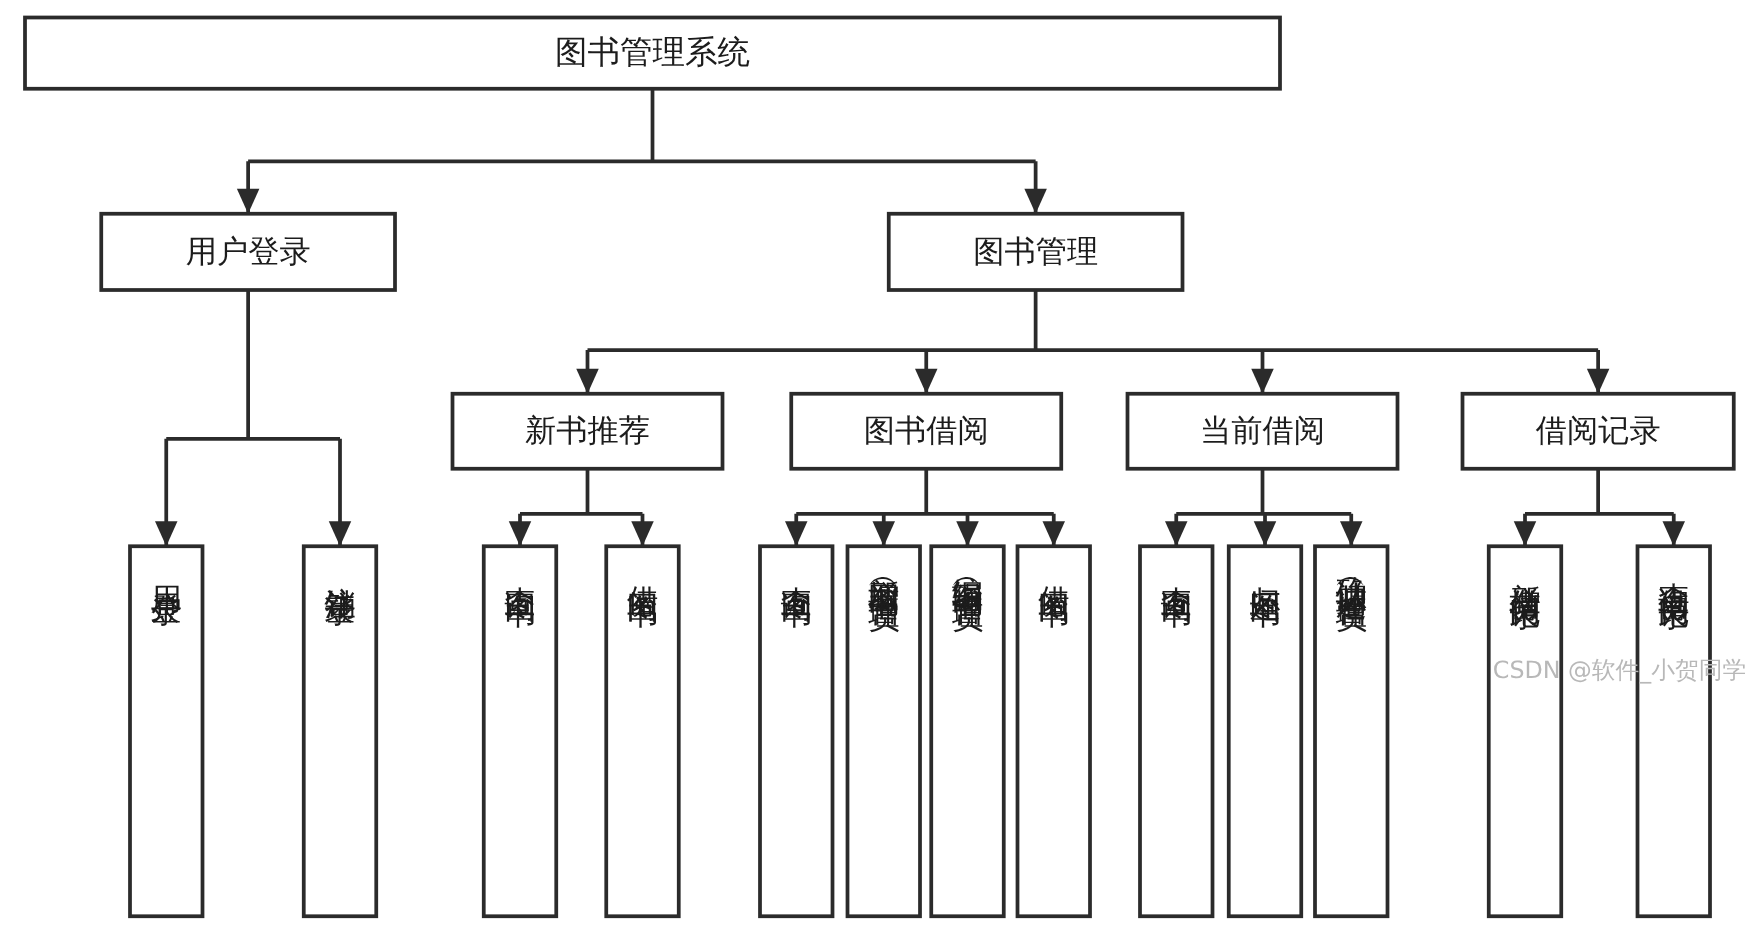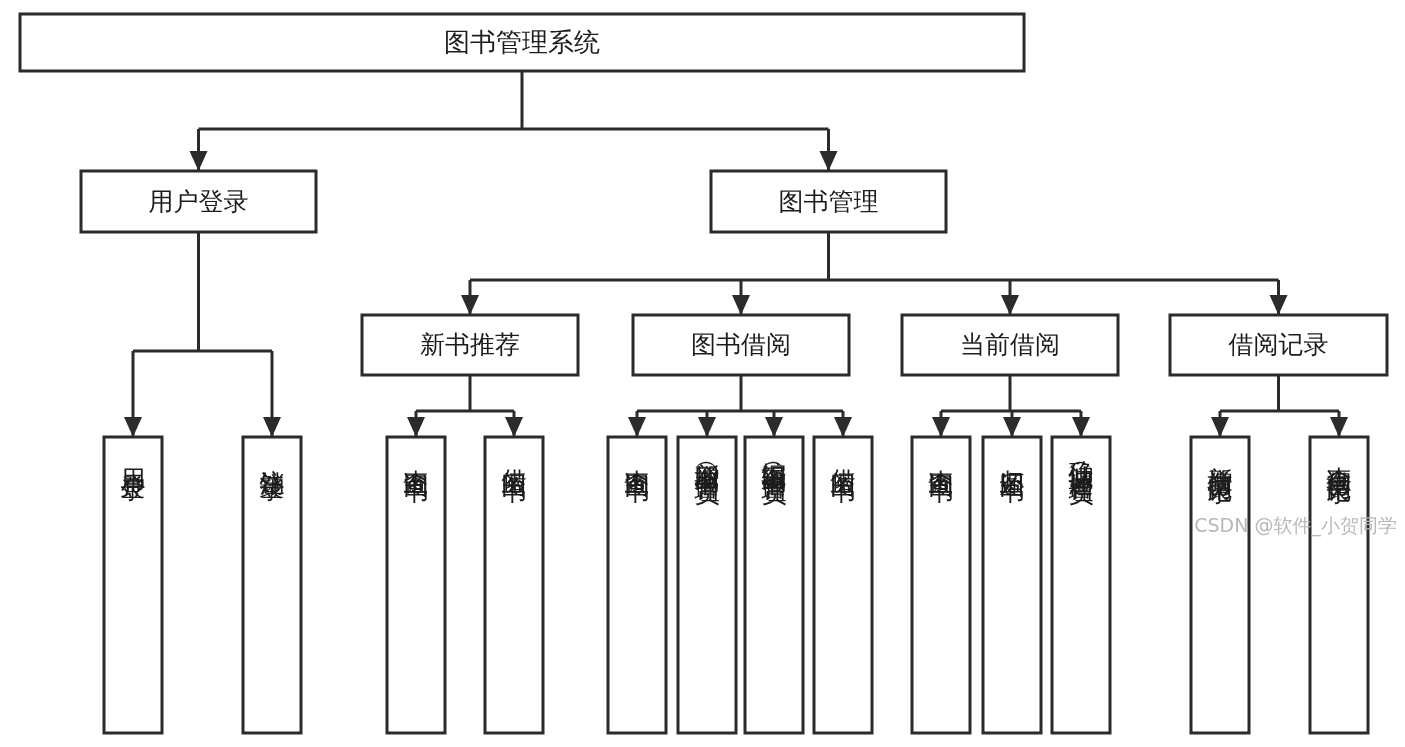--- a/index.html
+++ b/index.html
@@ -17,21 +17,21 @@
     dominant-baseline:middle;
   }
   .node-label-root{font-size:26px;}
   .vlabel{
     font-family:"DejaVu Sans","Liberation Sans",sans-serif;
     font-size:25px;fill:#1c1c1c;text-anchor:middle;
     writing-mode:vertical-rl;
     letter-spacing:3px;
   }
   .watermark{
-    position:absolute;right:8px;bottom:14px;
+    position:absolute;right:8px;bottom:4px;
     font-family:"DejaVu Sans","Liberation Sans",sans-serif;
     font-size:19px;color:#b8b8b8;white-space:nowrap;
     pointer-events:none;
   }
   #stage{position:relative;width:1405px;height:553px;}
 </style>
 </head>
 <body>
 
 <div id="stage">

